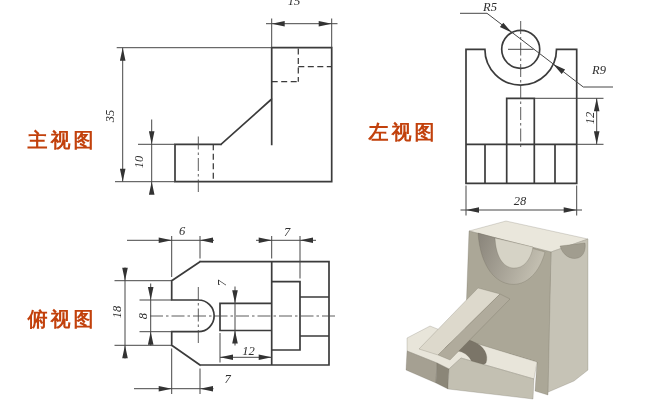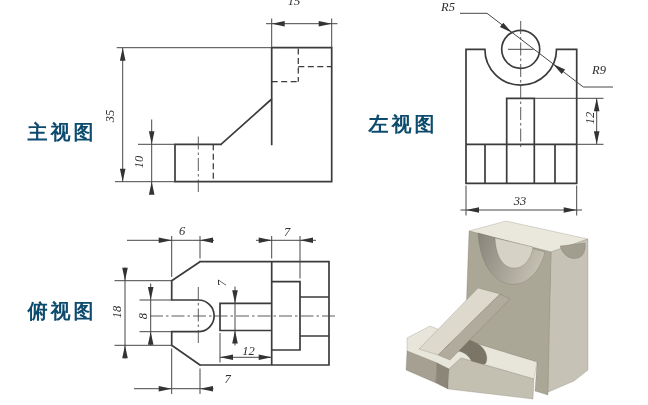--- a/index.html
+++ b/index.html
@@ -5,22 +5,22 @@
   html,body{margin:0;padding:0;background:#fff;}
   #canvas{position:relative;width:648px;height:405px;background:#ffffff;overflow:hidden;
           font-family:"Liberation Sans",sans-serif;}
   #canvas svg{position:absolute;left:0;top:0;}
   .tk{stroke:#3b3b3b;stroke-width:1.7;fill:none;stroke-linecap:square;}
   .tn{stroke:#474747;stroke-width:1;fill:none;}
   .hd{stroke:#3b3b3b;stroke-width:1.25;fill:none;stroke-dasharray:6,3.5;}
   .cl{stroke:#4a4a4a;stroke-width:0.9;fill:none;stroke-dasharray:13,3,2.5,3;}
   .ar{fill:#333;stroke:none;}
   .iso{stroke:rgba(90,85,70,0.35);stroke-width:0.6;}
-  .lbl{position:absolute;transform:translate(-50%,-50%);color:#0c4a6e;
-       font:bold 20px "Liberation Sans",sans-serif;letter-spacing:3px;white-space:nowrap;}
+  .lbl{position:absolute;transform:translate(-50%,-50%);color:#c2410c;
+       font:bold 20px "Liberation Sans",sans-serif;letter-spacing:3px;white-space:nowrap;margin-top:8px;}
   .dim{position:absolute;transform:translate(-50%,-50%);color:#2e2e2e;
        font:italic 12.5px "Liberation Serif",serif;white-space:nowrap;}
   .dim.rot{transform:translate(-50%,-50%) rotate(-90deg);}
 </style>
 </head>
 <body>
 
 <div id="canvas">
 
   <svg width="648" height="405" viewBox="0 0 648 405">
@@ -110,24 +110,24 @@
   </svg>
 
   <span class="lbl" style="left:62px;top:132px">主视图</span>
   <span class="lbl" style="left:62px;top:311px">俯视图</span>
   <span class="lbl" style="left:403px;top:124px">左视图</span>
 
   <span class="dim" style="left:294px;top:1px">15</span>
   <span class="dim rot" style="left:110px;top:116px">35</span>
   <span class="dim rot" style="left:139px;top:162px">10</span>
 
-  <span class="dim" style="left:448px;top:7px">R5</span>
+  <span class="dim" style="left:490px;top:7px">R5</span>
   <span class="dim" style="left:599px;top:70px">R9</span>
   <span class="dim rot" style="left:590px;top:117.5px">12</span>
-  <span class="dim" style="left:520px;top:200.5px">33</span>
+  <span class="dim" style="left:520px;top:200.5px">28</span>
 
   <span class="dim" style="left:182px;top:231px">6</span>
   <span class="dim" style="left:287px;top:231.5px">7</span>
   <span class="dim rot" style="left:117px;top:311.5px">18</span>
   <span class="dim rot" style="left:142.5px;top:315.5px">8</span>
   <span class="dim rot" style="left:222px;top:283px">7</span>
   <span class="dim" style="left:248.5px;top:350.5px">12</span>
   <span class="dim" style="left:227.5px;top:379px">7</span>
 
 </div>

